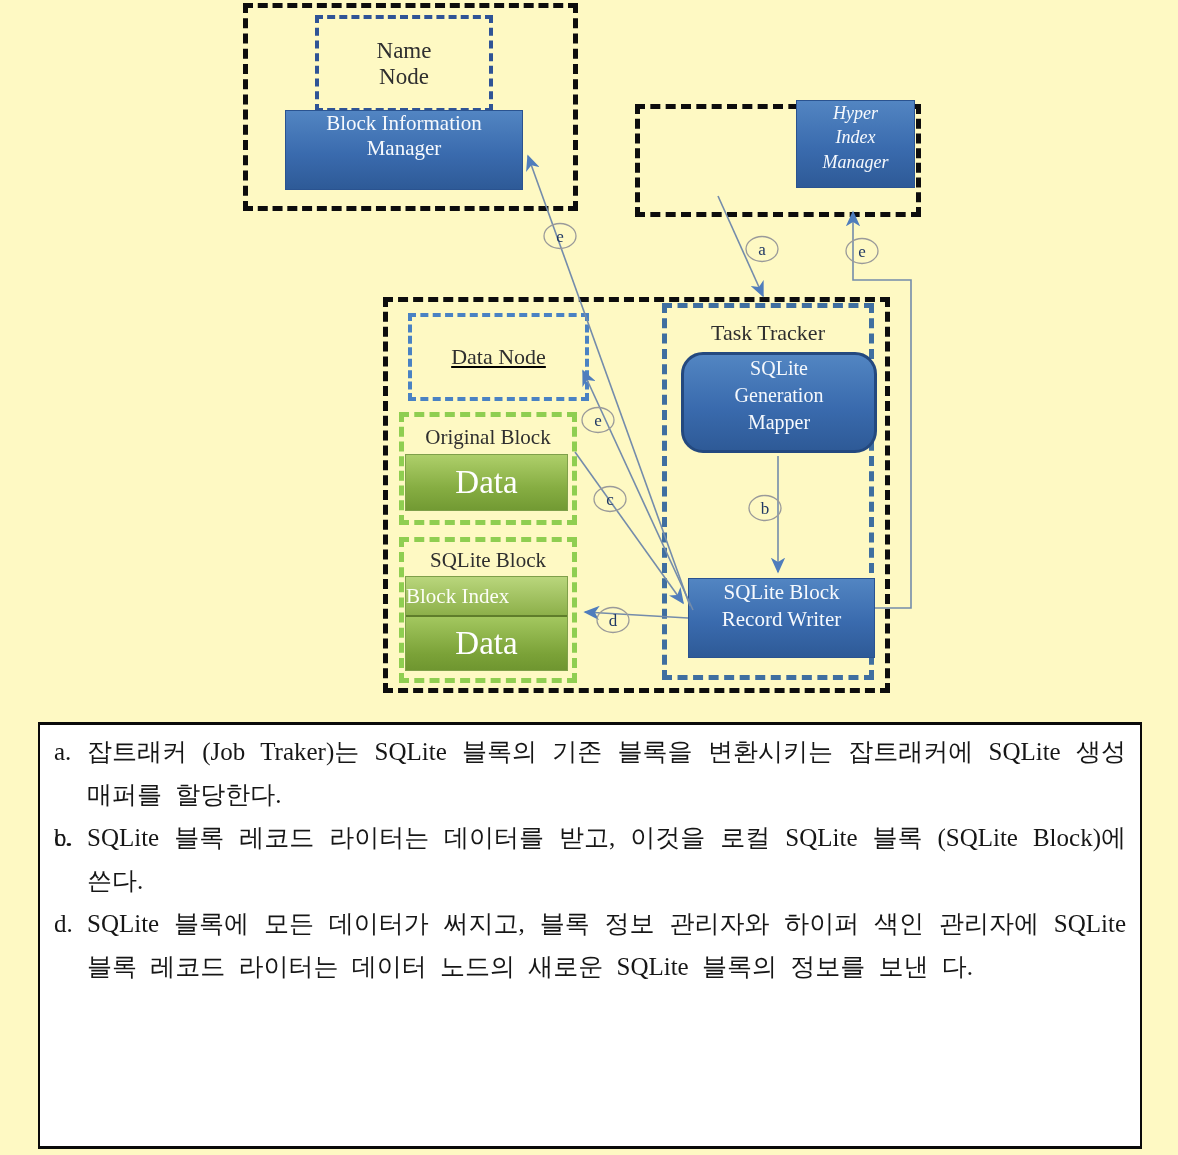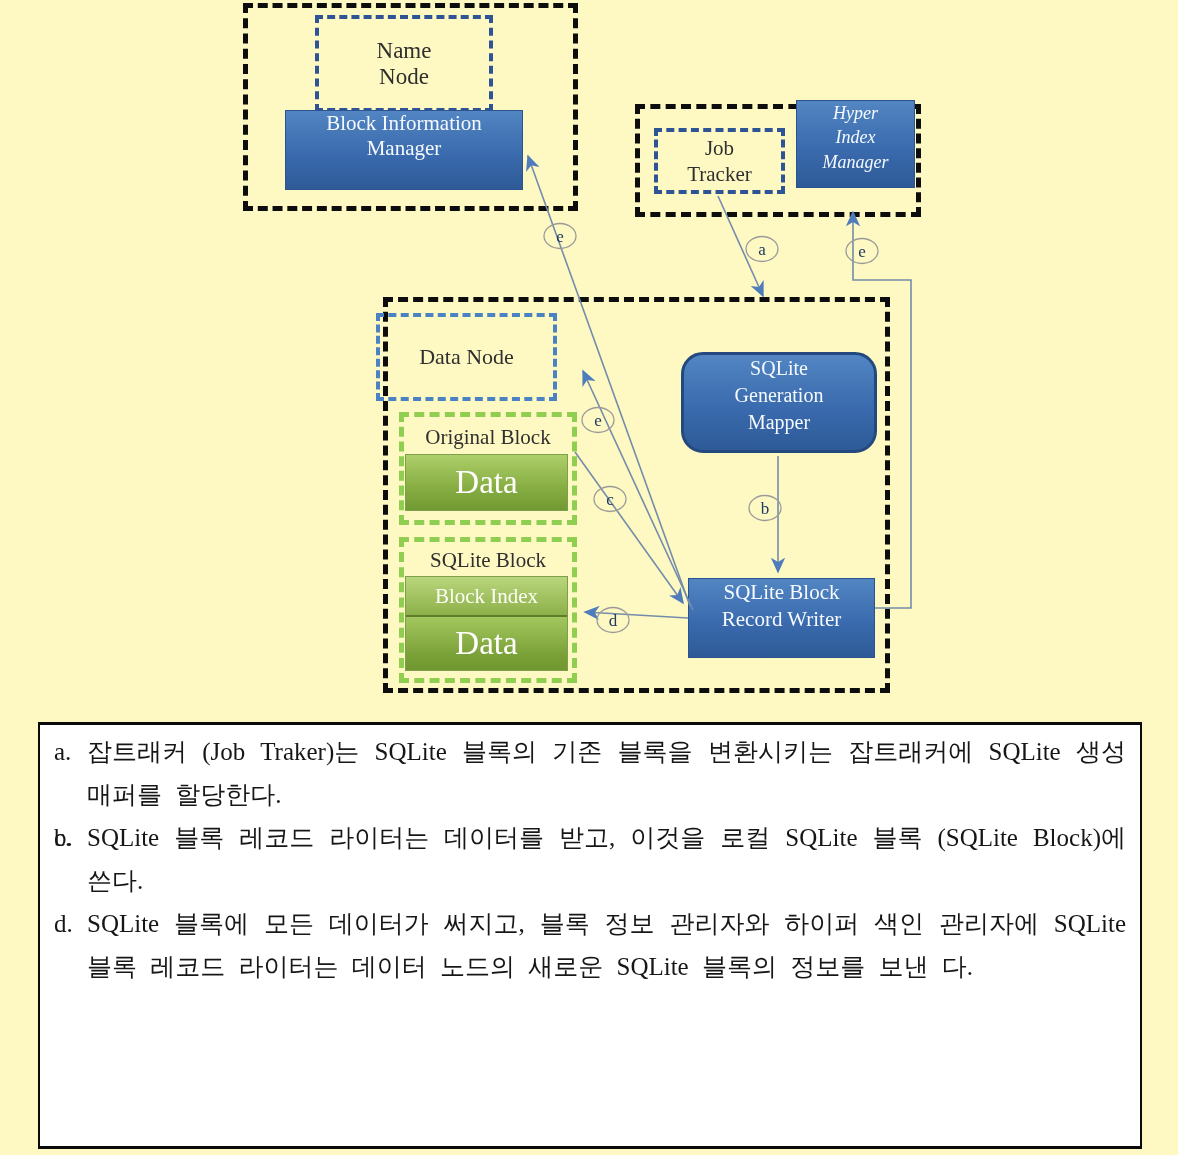--- a/index.html
+++ b/index.html
@@ -26,21 +26,21 @@
     border:1px solid #7fa04a;color:#ffffff;
     display:flex;align-items:center;justify-content:center;text-align:center;
   }
   .rounded{border-radius:22px;border:3px solid #24497f;}
   .center-text{display:flex;align-items:center;justify-content:center;text-align:center;}
   .pre{white-space:pre-line;}
   .node-title{color:#2f2f2f;text-align:center;}
   
   .stack{display:flex;flex-direction:column;border:1px solid #7fa04a;}
   .stack .band{
-    flex:0 0 38px;display:flex;align-items:center;justify-content:center;
+    flex:0 0 38px;display:flex;align-items:center;justify-content:flex-start;
     background:linear-gradient(180deg,#b9d67c 0%,#8db04a 100%);
     border-bottom:2px solid #5f7d2b;color:#fdfef7;font-size:21px;
   }
   .stack .body{
     flex:1;display:flex;align-items:center;justify-content:center;
     background:linear-gradient(180deg,#a3c75f 0%,#7ba238 70%,#6f9630 100%);
     color:#ffffff;font-size:33px;
   }
   
   #overlay{position:absolute;left:0;top:0;pointer-events:none;}
@@ -70,33 +70,29 @@
   <div class="abs dash-navy center-text" style="left:315px;top:15px;width:178px;height:97px;">
     <span class="pre node-title" style="font-size:23px;">Name
 Node</span>
   </div>
   <div class="abs blue-solid" style="left:285px;top:110px;width:238px;height:80px;">
     <span class="pre" style="font-size:21px;">Block Information
 Manager</span>
   </div>
 
   <div class="abs cluster-black" style="left:635px;top:104px;width:286px;height:113px;"></div>
-  <div class="abs dash-navy center-text" style="left:654px;top:128px;width:131px;height:66px;">
-    <span class="pre node-title" style="font-size:21px;line-height:1.25;">Job
-Tracker</span>
-  </div>
   <div class="abs blue-solid" style="left:796px;top:100px;width:119px;height:88px;font-style:italic;">
     <span class="pre" style="font-size:18px;line-height:1.35;">Hyper
 Index
 Manager</span>
   </div>
 
   <div class="abs cluster-black" style="left:383px;top:297px;width:507px;height:396px;"></div>
 
-  <div class="abs dash-blue center-text" style="left:376px;top:313px;width:181px;height:88px;">
+  <div class="abs dash-blue center-text" style="left:408px;top:313px;width:181px;height:88px;text-decoration:underline;">
     <span class="node-title" style="font-size:22px;">Data Node</span>
   </div>
 
   <div class="abs dash-green" style="left:399px;top:412px;width:178px;height:113px;">
     <div class="node-title" style="font-size:21px;margin-top:8px;">Original Block</div>
   </div>
   <div class="abs green-solid" style="left:405px;top:454px;width:163px;height:57px;">
     <span style="font-size:33px;">Data</span>
   </div>
 
@@ -105,20 +101,23 @@
   </div>
   <div class="abs stack" style="left:405px;top:576px;width:163px;height:95px;">
     <div class="band">
       <span>Block Index</span>
     </div>
     <div class="body">
       <span>Data</span>
     </div>
   </div>
 
+  <div class="abs dash-steel" style="left:662px;top:303px;width:212px;height:377px;">
+    <div class="node-title" style="font-size:22px;margin-top:12px;">Task Tracker</div>
+  </div>
   <div class="abs blue-solid rounded" style="left:681px;top:352px;width:196px;height:101px;">
     <span class="pre" style="font-size:20px;line-height:1.35;">SQLite
 Generation
 Mapper</span>
   </div>
 
   <div class="abs blue-solid" style="left:688px;top:578px;width:187px;height:80px;">
     <span class="pre" style="font-size:21px;line-height:1.3;">SQLite Block
 Record Writer</span>
   </div>

